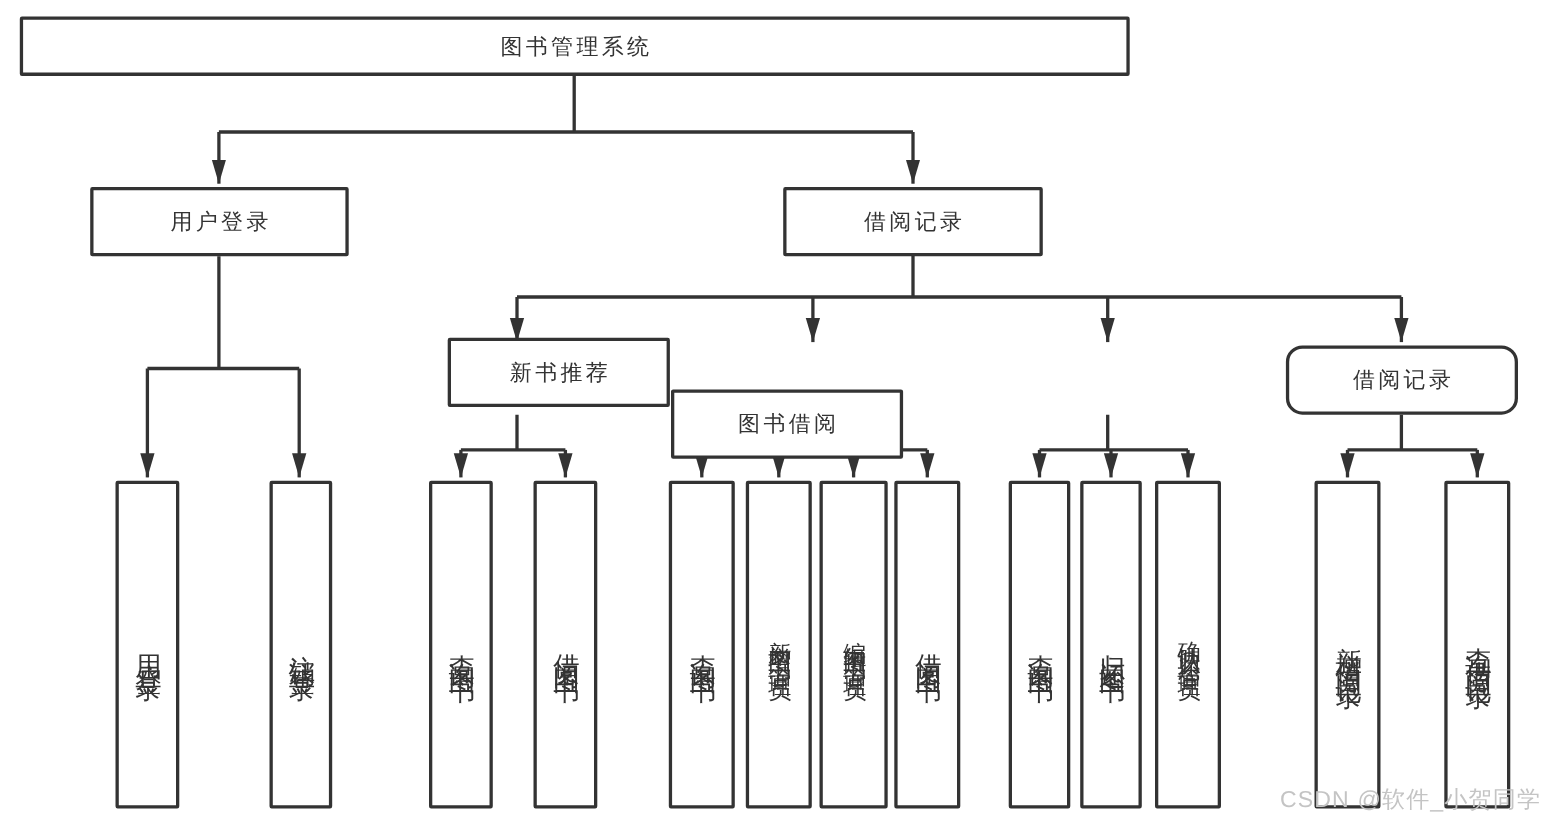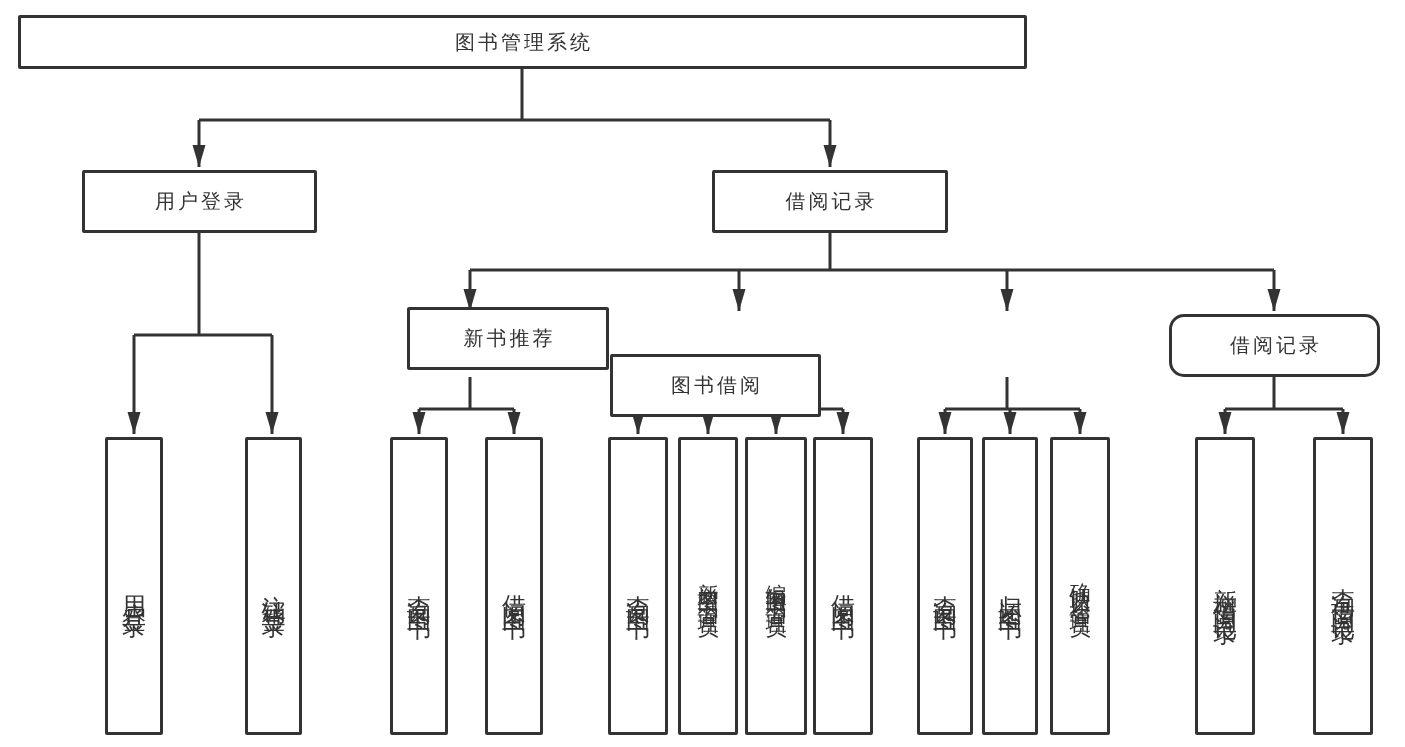--- a/index.html
+++ b/index.html
@@ -137,14 +137,15 @@
   <div class="box v tight" style="left:745px; top:437px; width:62px; height:298px;">编辑图书（管理员）</div>
   <div class="box v" style="left:813px; top:437px; width:60px; height:298px;">借阅图书</div>
 
   <div class="box v" style="left:917px; top:437px; width:56px; height:298px;">查询图书</div>
   <div class="box v" style="left:982px; top:437px; width:56px; height:298px;">归还图书</div>
   <div class="box v tight" style="left:1050px; top:437px; width:60px; height:298px;">确认归还（管理员）</div>
 
   <div class="box v" style="left:1195px; top:437px; width:60px; height:298px;">新增借阅记录</div>
   <div class="box v" style="left:1313px; top:437px; width:60px; height:298px;">查询借阅记录</div>
 
+  <div class="watermark">CSDN @软件_小贺同学</div>
 
 </div>
 
 </body></html>

